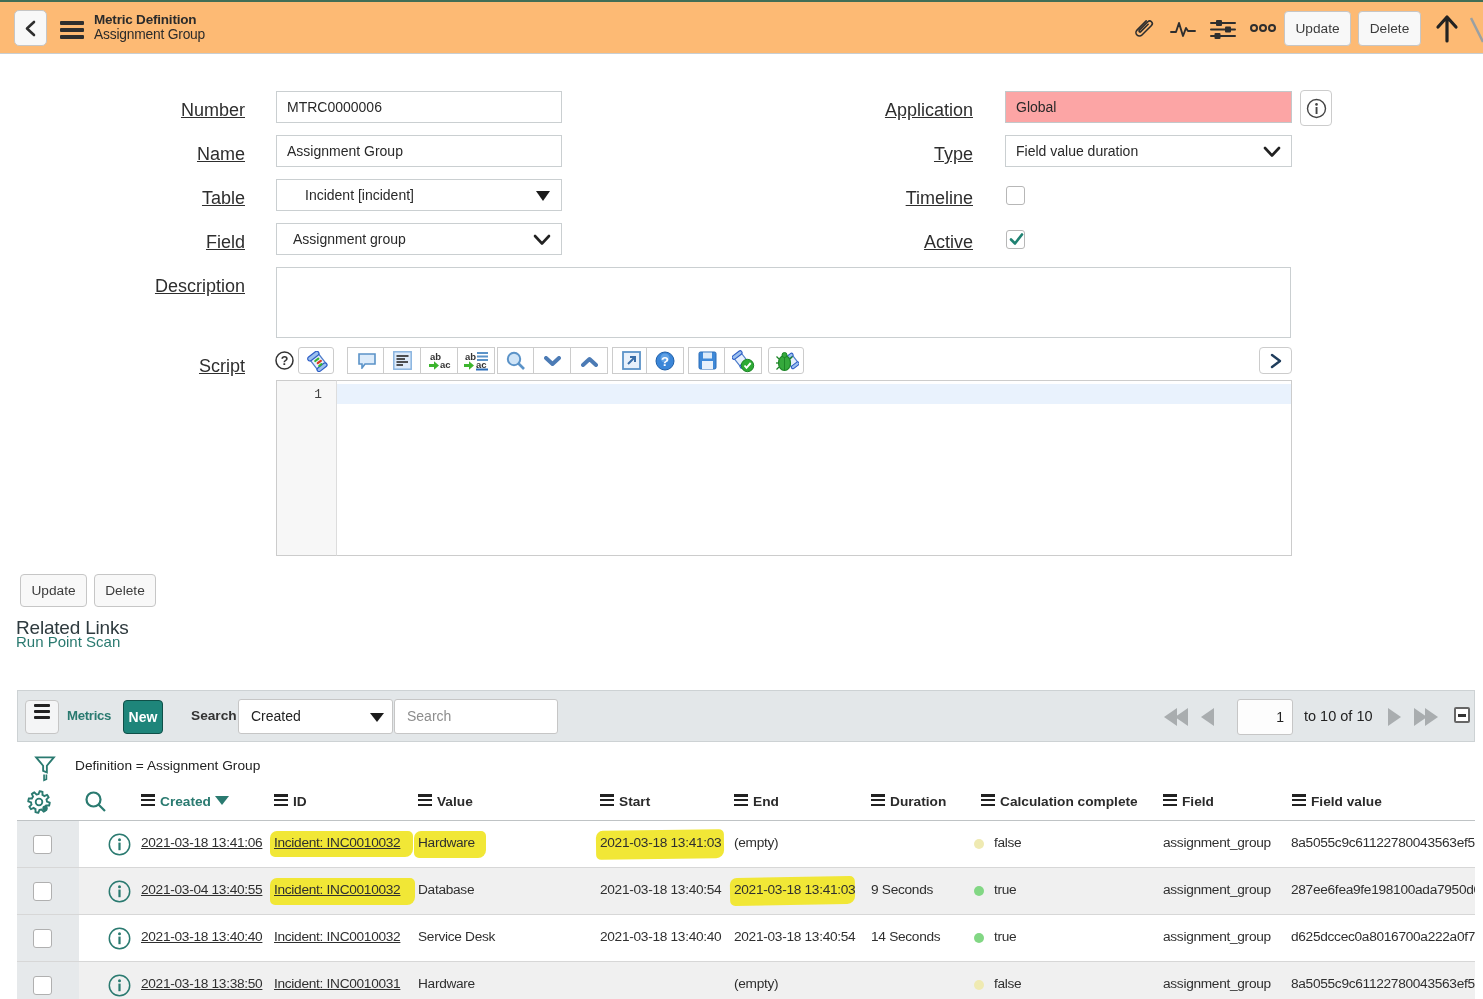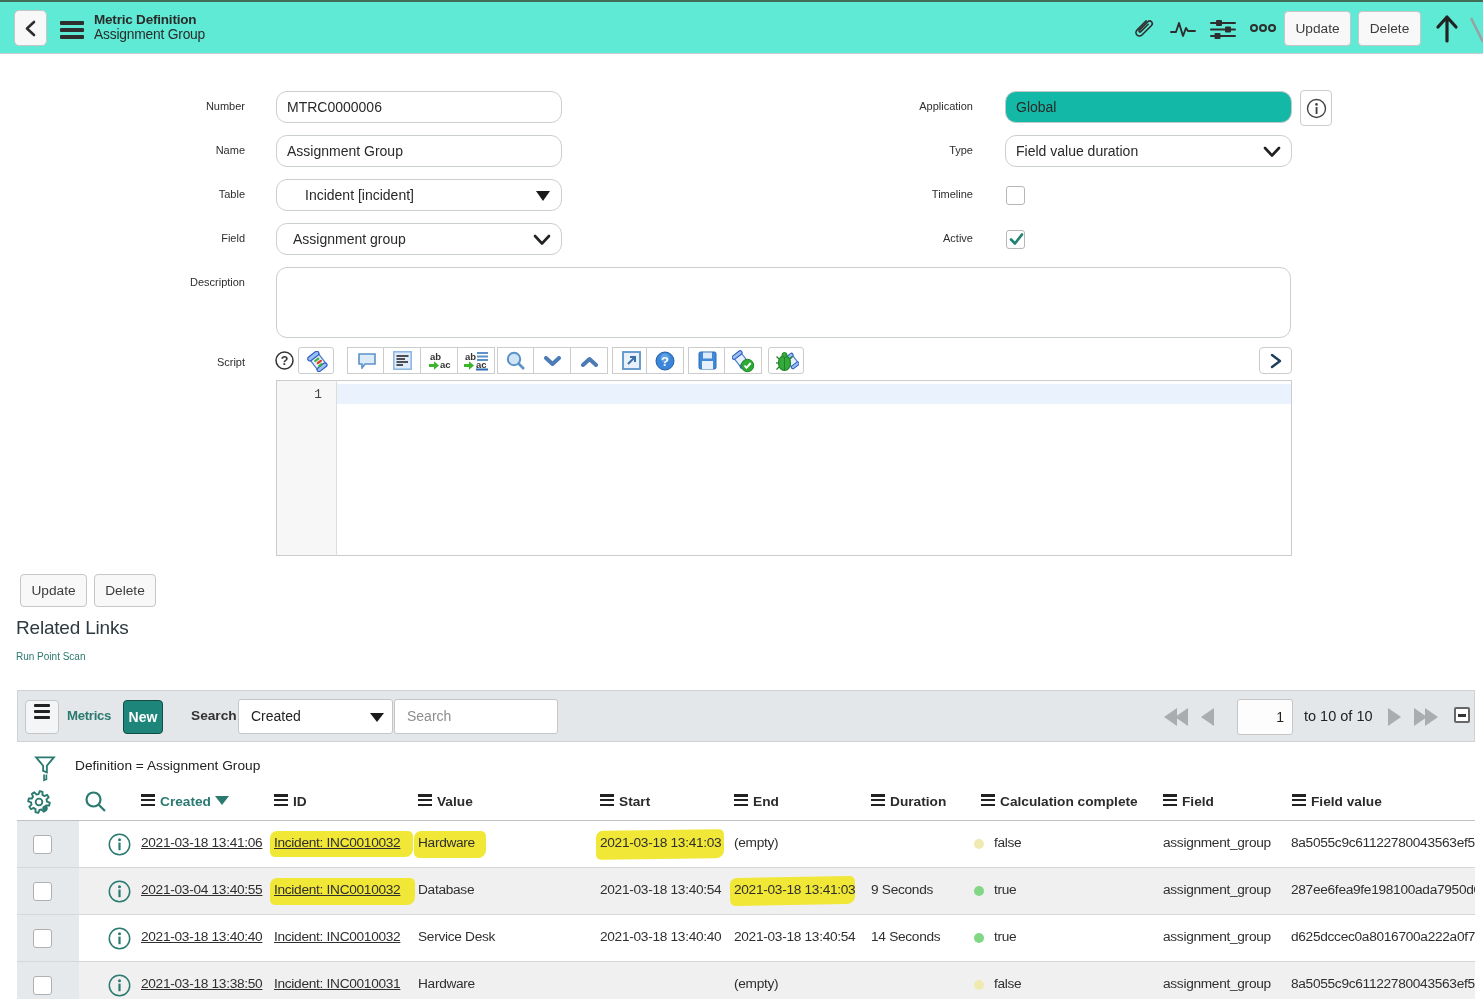--- a/index.html
+++ b/index.html
@@ -2,43 +2,43 @@
 <html><head>
 <meta charset="utf-8">
 <style>
 * { box-sizing: border-box; margin:0; padding:0; }
 html,body { width:1483px; height:999px; overflow:hidden; background:#fff;
   font-family:"Liberation Sans", sans-serif; }
 #page { position:relative; width:1483px; height:999px; overflow:hidden; }
 
 
 #topstrip { position:absolute; left:0; top:0; width:1483px; height:1.5px; background:#416e56; }
-#hdr { position:absolute; left:0; top:1.5px; width:1483px; height:52.5px; background:#5eead4;
+#hdr { position:absolute; left:0; top:1.5px; width:1483px; height:52.5px; background:#fdba74;
   border-bottom:1px solid #c9ced1; }
 #backbtn { position:absolute; left:14px; top:8px; width:33px; height:36px; background:#f8f8f8;
   border:1px solid #c6c6c6; border-radius:5px; }
 #backbtn svg { position:absolute; left:8px; top:9px; }
 #burger { position:absolute; left:60px; top:19px; width:24px; height:19px; }
 #burger div { height:4px; background:#2e2e2e; border-radius:1px; margin-bottom:3.4px; }
 #hdrtitle { position:absolute; left:94px; top:10px; }
 #hdrtitle .t1 { font-size:13.5px; font-weight:bold; color:#2b2b2b; line-height:15.5px; letter-spacing:-0.2px; }
 #hdrtitle .t2 { font-size:13.8px; color:#2b2b2b; line-height:15px; letter-spacing:-0.2px; }
 .hdricon { position:absolute; top:14px; }
 .btn { background:#f8f8f8; border:1px solid #c6c6c6; border-radius:4px; color:#3c3c3c;
   font-size:13.7px; font-family:"Liberation Sans",sans-serif; text-align:center; }
 #btnUpdate { position:absolute; left:1284px; top:9px; width:67px; height:35px; line-height:33px; }
 #btnDelete { position:absolute; left:1358px; top:9px; width:63px; height:35px; line-height:33px; }
 
 
-.flabel { position:absolute; width:230px; text-align:right; font-size:11px; color:#2e2e2e; }
+.flabel { position:absolute; width:230px; text-align:right; font-size:18px; color:#2e2e2e;text-decoration:underline; }
 .finput { position:absolute; left:276px; width:286px; height:32px; border:1px solid #cacfd1;
-  border-radius:11px; background:#fff; font-size:14px; color:#292929; padding:0 10px;
+  border-radius:0; background:#fff; font-size:14px; color:#292929; padding:0 10px;
   line-height:30px; white-space:nowrap; }
 .rinput { left:1005px; width:287px; }
-.ro { background:#14b8a6; border-color:#c3c8ca; }
+.ro { background:#fca5a5; border-color:#c3c8ca; }
 .selarrow { position:absolute; right:11px; top:11px; width:0; height:0;
   border-left:7.5px solid transparent; border-right:7.5px solid transparent; border-top:10px solid #1b1b1b; }
 .chev { position:absolute; right:10px; top:10px; }
 .cbox { position:absolute; width:19px; height:19px; background:#fff; border:1px solid #b7b7b7;
   border-radius:3px; }
 #infobtn { position:absolute; left:1300px; top:90px; width:32px; height:36px; background:#fff;
   border:1px solid #ccc; border-radius:4px; }
 
 
 .tbtn { height:27px; border:1px solid #ccc; background:#fff; display:inline-block; vertical-align:top; font-size:0; }
@@ -46,21 +46,21 @@
   border:1px solid #ccc; border-right:1px solid #ddd; }
 #codearea { position:absolute; left:337px; top:380px; width:955px; height:176px; background:#fff;
   border:1px solid #ccc; border-left:none; }
 #lineno { position:absolute; right:14px; top:6px; font-family:"Liberation Mono",monospace;
   font-size:12.8px; color:#444; }
 #activeline { position:absolute; left:0; top:3px; width:100%; height:20px; background:#e9f2fd; }
 
 #btnUpdate2 { position:absolute; left:20px; top:574px; width:67px; height:33px; line-height:31px; }
 #btnDelete2 { position:absolute; left:94px; top:574px; width:62px; height:33px; line-height:31px; }
 #rel { position:absolute; left:16px; top:617px; font-size:19px; color:#2e3a3e; letter-spacing:-0.2px; }
-#rps { position:absolute; left:16px; top:651px; font-size:10px; color:#2a7a70; }
+#rps { position:absolute; left:16px; top:633px; font-size:15px; color:#2a7a70; }
 
 
 #listbar { position:absolute; left:17px; top:690px; width:1458px; height:52px; background:#e3e7e9;
   border:1px solid #cdd2d4; }
 #lhamb { position:absolute; left:7px; top:9px; width:34px; height:34px; background:#f4f5f6;
   border:1px solid #c6c6c6; border-radius:4px; }
 #lhamb div { width:16px; height:3px; background:#222; margin:3px 0 0 8px; border-radius:1px; }
 #lmetrics { position:absolute; left:49px; top:17px; font-size:13.2px; font-weight:bold; color:#2a7a70; letter-spacing:-0.3px; }
 #lnew { position:absolute; left:105px; top:9px; width:40px; height:34px; background:#1e857a;
   border:1px solid #0f4f48; border-radius:4px; color:#fff; font-weight:bold; font-size:14px;

